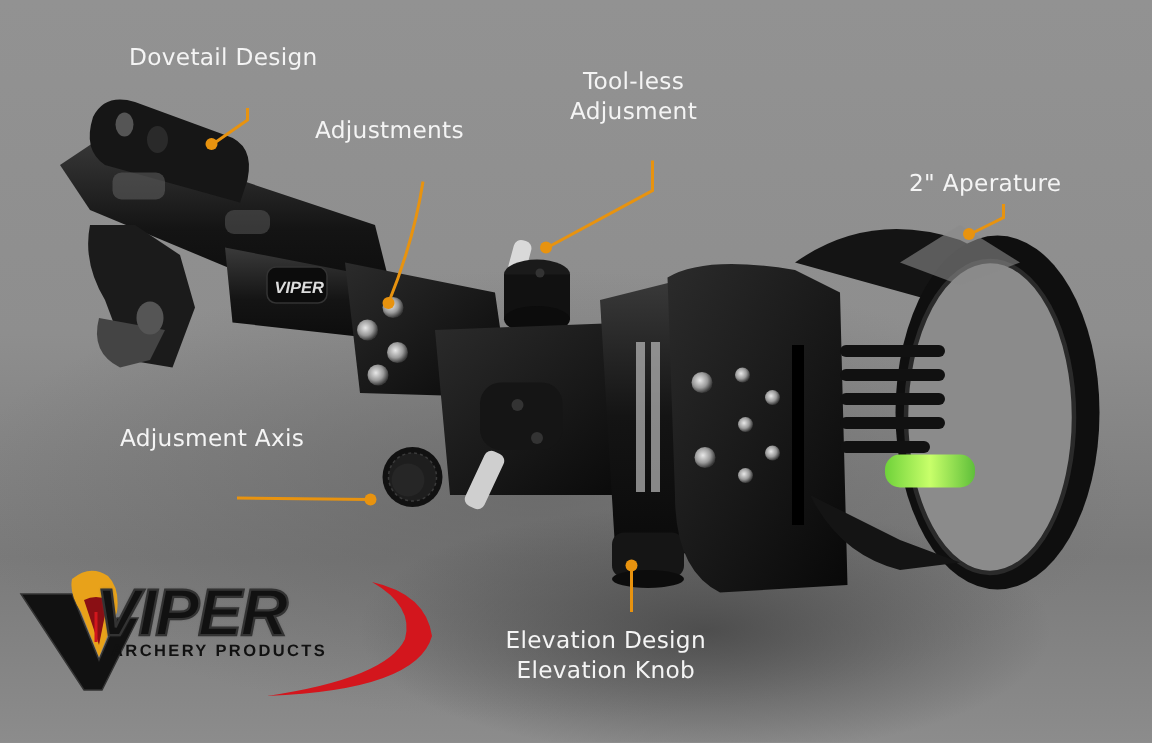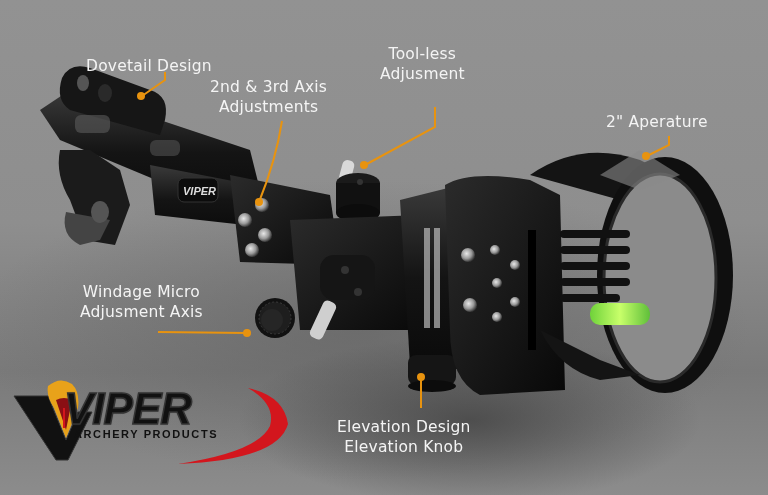--- a/index.html
+++ b/index.html
@@ -142,36 +142,34 @@
   <g fill="#e8930f">
     <circle cx="141" cy="96" r="4"></circle>
     <circle cx="259" cy="202" r="4"></circle>
     <circle cx="364" cy="165" r="4"></circle>
     <circle cx="646" cy="156" r="4"></circle>
     <circle cx="247" cy="333" r="4"></circle>
     <circle cx="421" cy="377" r="4"></circle>
   </g>
 </svg>
 
-<div class="label" style="left:86px;top:56px;">
+<div class="label" style="left:86px;top:28px;">
   <span>Dovetail Design</span>
 </div>
 <div class="label" style="left:210px;top:77px;">
-  <span>2nd &amp; 3rd Axis</span>
   <span>Adjustments</span>
 </div>
 <div class="label" style="left:380px;top:44px;">
   <span>Tool-less</span>
   <span>Adjusment</span>
 </div>
 <div class="label" style="left:606px;top:112px;">
   <span>2" Aperature</span>
 </div>
 <div class="label" style="left:80px;top:282px;">
-  <span>Windage Micro</span>
   <span>Adjusment Axis</span>
 </div>
 <div class="label" style="left:337px;top:417px;">
   <span>Elevation Design</span>
   <span>Elevation Knob</span>
 </div>
 
 <div class="logo">
   <svg width="290" height="90" viewBox="0 0 290 90" style="position:absolute;left:0;top:0;">
     <path d="M6 18 L40 18 L58 62 L70 34 L84 34 L60 82 L48 82 Z" fill="#111" stroke="#333"></path>

